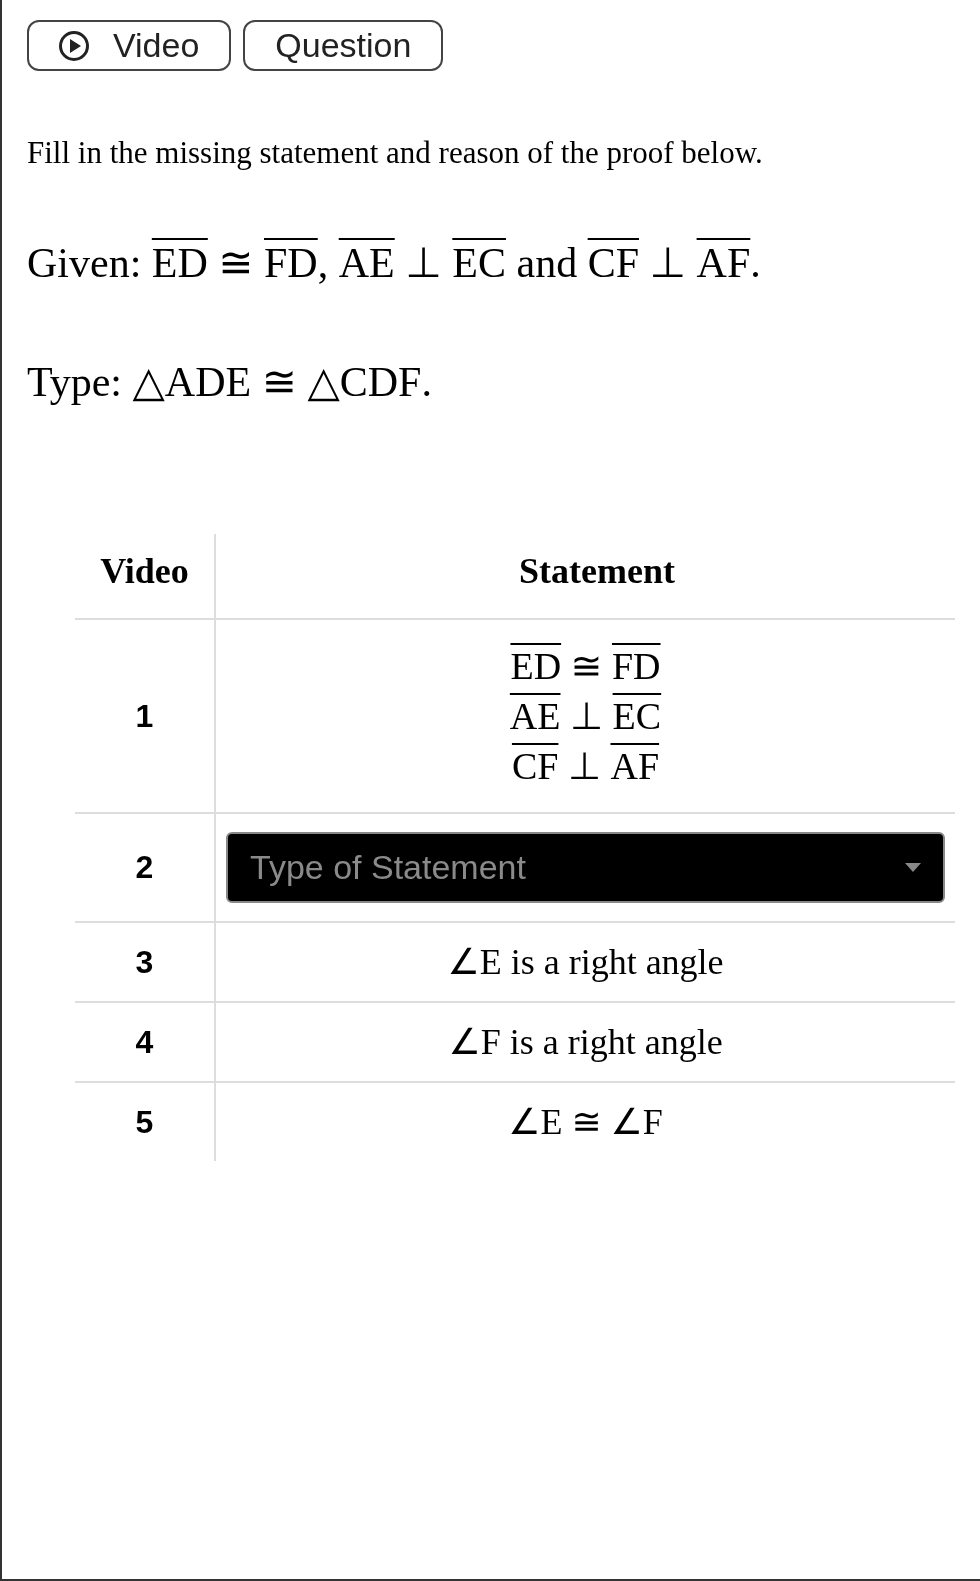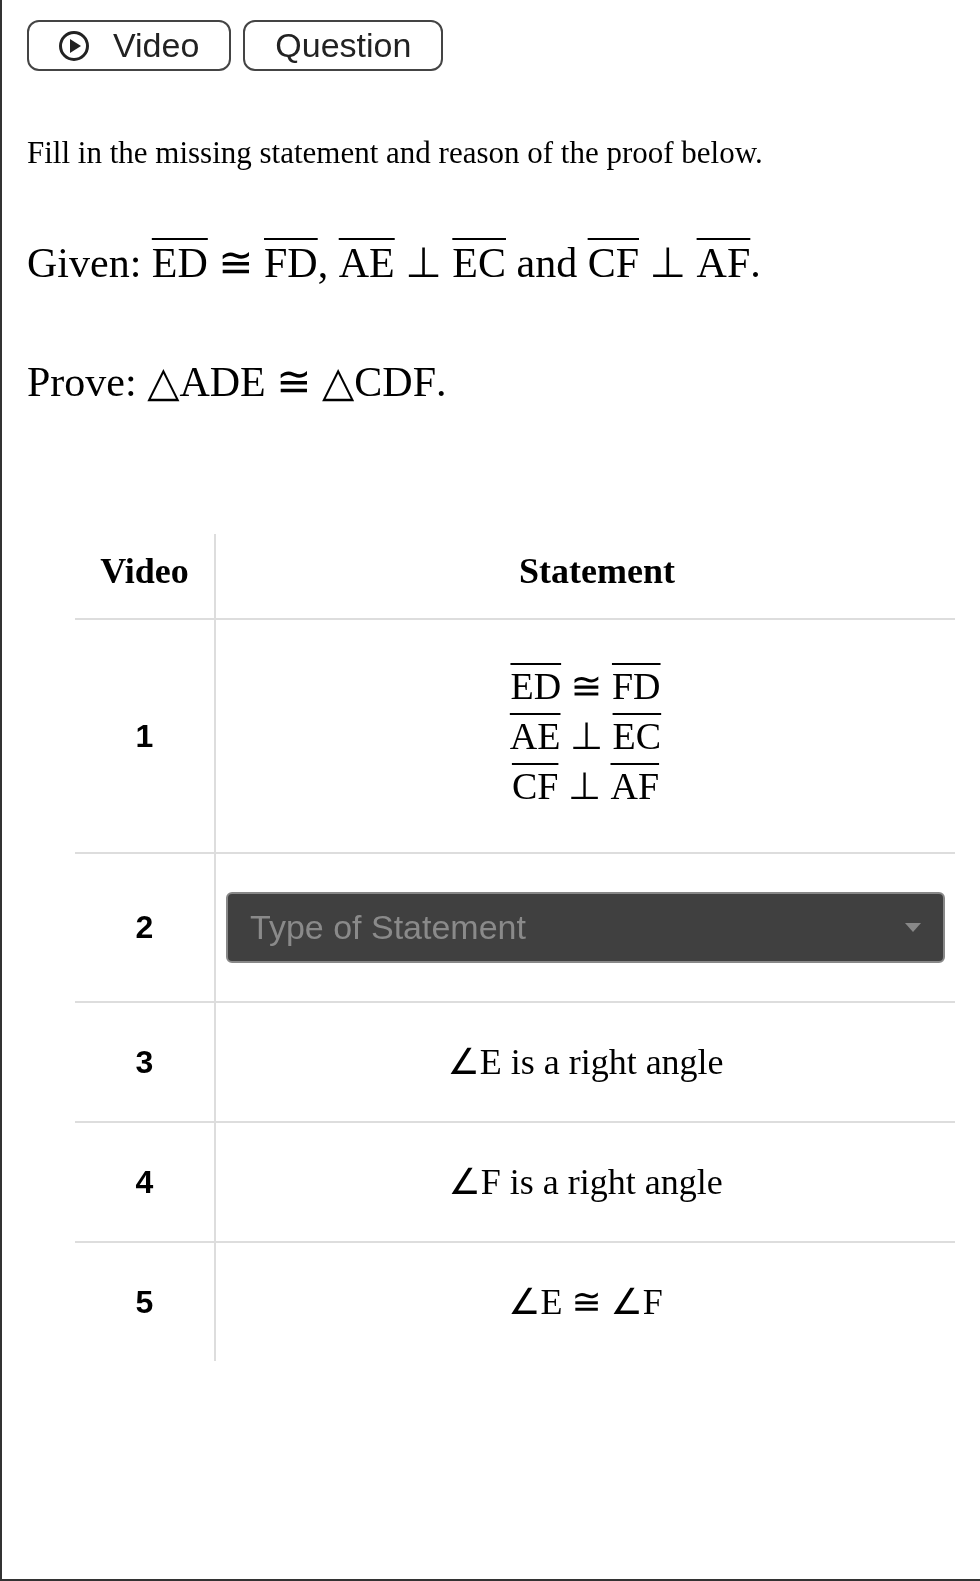--- a/index.html
+++ b/index.html
@@ -104,21 +104,21 @@
     width: 140px;
     text-align: center;
     border-right: 2px solid #ddd;
   }
   th.stmt-col {
     text-align: center;
     padding-left: 33px;
   }
   td {
     border-bottom: 2px solid #ddd;
-    padding: 38px 10px;
+    padding: 18px 10px;
   }
   td.step-cell {
     text-align: center;
     font-weight: bold;
     font-family: -apple-system, 'Segoe UI', sans-serif;
     font-size: 32px;
     border-right: 2px solid #ddd;
     vertical-align: middle;
   }
   td.stmt-cell {
@@ -131,21 +131,21 @@
   .math-block {
     display: block;
     font-size: 38px;
     margin: 6px 0;
   }
   .dropdown {
     display: flex;
     align-items: center;
     justify-content: space-between;
     width: 100%;
-    background: #404040;
+    background: #000000;
     border: 2px solid #888;
     border-radius: 6px;
     padding: 14px 22px;
     font-size: 34px;
     color: #8a8a8a;
     font-family: -apple-system, 'Segoe UI', sans-serif;
     cursor: pointer;
   }
   .caret-down {
     width: 0;
@@ -175,21 +175,21 @@
   </div>
 </div>
 
 <div class="problem-text">Fill in the missing statement and reason of the proof below.</div>
 
 <div class="given-line">
   <span>Given: </span><span class="math-italic overline">ED</span><span class="cong"> ≅ </span><span class="math-italic overline">FD</span><span>, </span><span class="math-italic overline">AE</span><span> ⊥ </span><span class="math-italic overline">EC</span><span> and </span><span class="math-italic overline">CF</span><span> ⊥ </span><span class="math-italic overline">AF</span><span>.</span>
 </div>
 
 <div class="prove-line">
-  <span>Prove: </span><span class="math-italic">△ADE</span><span class="cong"> ≅ </span><span class="math-italic">△CDF</span><span>.</span>
+  <span>Type: </span><span class="math-italic">△ADE</span><span class="cong"> ≅ </span><span class="math-italic">△CDF</span><span>.</span>
 </div>
 
 <div class="table-wrap">
   <table>
     <thead>
       <tr>
         <th class="step-col">Video</th>
         <th class="stmt-col">Statement</th>
       </tr>
     </thead>

